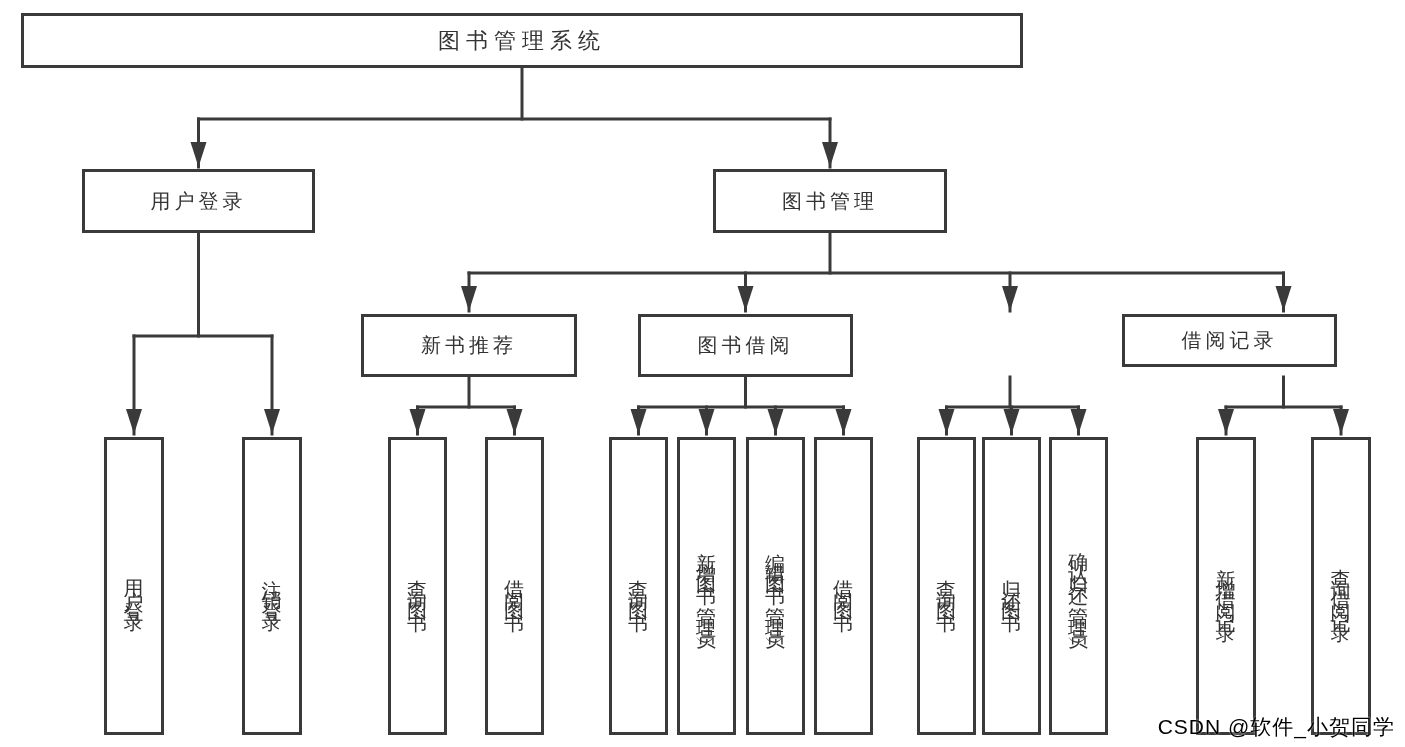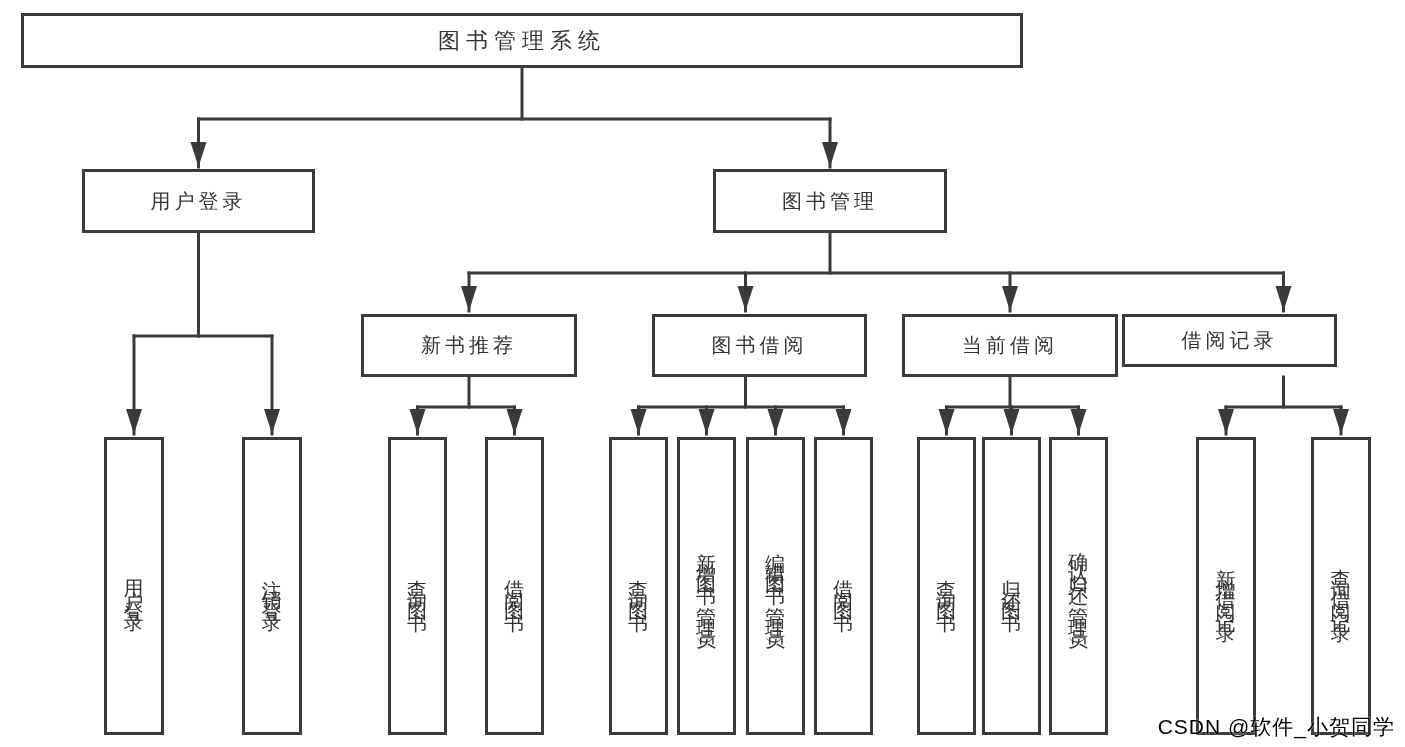--- a/index.html
+++ b/index.html
@@ -99,22 +99,21 @@
       <line x1="1341" y1="407" x2="1341" y2="434" marker-end="url(#arrow)"></line>
     </g>
   </svg>
 
   <div class="node root" style="left:21px;top:13px;width:1002px;height:55px">图书管理系统</div>
 
   <div class="node" style="left:82px;top:169px;width:233px;height:64px">用户登录</div>
   <div class="node" style="left:361px;top:314px;width:216px;height:63px">新书推荐</div>
 
   <div class="node" style="left:713px;top:169px;width:234px;height:64px">图书管理</div>
-  <div class="node" style="left:652px;top:314px;width:215px;height:63px">图书借阅</div>
-  <div class="node" style="left:902px;top:314px;width:216px;height:63px">当前借阅</div>
+  <div class="node" style="left:638px;top:314px;width:215px;height:63px">图书借阅</div>
   <div class="node" style="left:1122px;top:314px;width:215px;height:53px">借阅记录</div>
 
   <div class="node v" style="left:104px;top:437px;width:60px;height:298px">用户登录</div>
   <div class="node v" style="left:242px;top:437px;width:60px;height:298px">注销登录</div>
 
   <div class="node v" style="left:388px;top:437px;width:59px;height:298px">查询图书</div>
   <div class="node v" style="left:485px;top:437px;width:59px;height:298px">借阅图书</div>
 
   <div class="node v" style="left:609px;top:437px;width:59px;height:298px">查询图书</div>
   <div class="node v" style="left:677px;top:437px;width:59px;height:298px">新增图书（管理员）</div>

